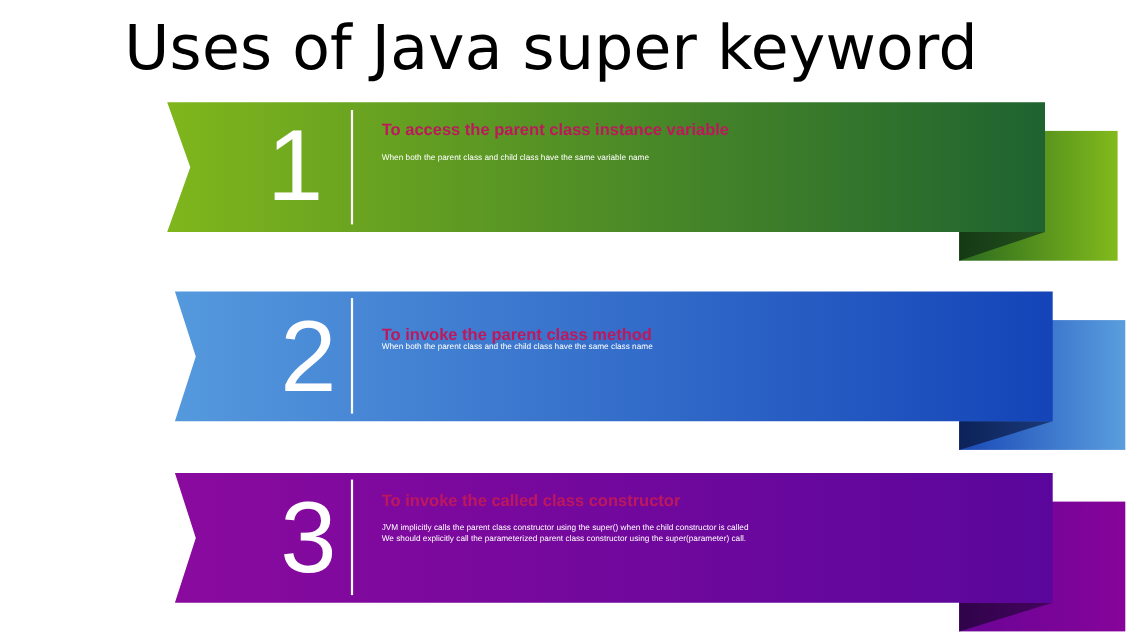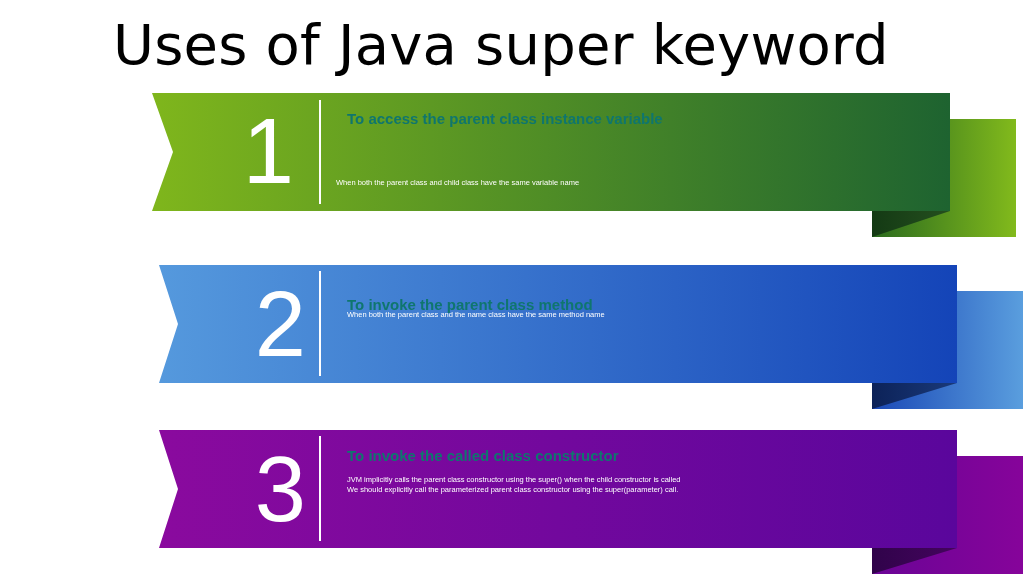--- a/index.html
+++ b/index.html
@@ -11,21 +11,21 @@
     white-space: nowrap;
   }
   .ribbon { position: absolute; left: 0; top: 0; width: 1024px; height: 575px; pointer-events: none; }
   .ribbon svg { position: absolute; left: 0; top: 0; }
   .num {
     position: absolute; color: #fff; font-family: "Liberation Sans", sans-serif;
     font-size: 92px; font-weight: 400; line-height: 1; text-align: right; width: 80px;
   }
   .divider { position: absolute; width: 2px; background: #ffffff; }
   .head {
-    position: absolute; color: #0f766e; font-size: 15px; font-weight: 700; white-space: nowrap;
+    position: absolute; color: #be185d; font-size: 15px; font-weight: 700; white-space: nowrap;
   }
   .desc {
     position: absolute; color: #fff; font-size: 7.5px; line-height: 10px; white-space: nowrap;
   }
 </style>
 </head>
 <body>
 
 <div class="title">Uses of Java super keyword</div>
 
@@ -45,21 +45,21 @@
           <stop offset="1" stop-color="#244f1e"></stop>
       </linearGradient>
     </defs>
     <rect x="872" y="119" width="144" height="118" fill="url(#g1b)"></rect>
     <polygon points="872,211 950,211 872,237" fill="url(#g1d)"></polygon>
     <polygon points="152,93 950,93 950,211 152,211 173,152" fill="url(#g1f)"></polygon>
   </svg>
   <div class="num" style="left:214px; top:105px;">1</div>
   <div class="divider" style="left:319px; top:100px; height:104px;"></div>
   <div class="head" style="left:347px; top:110px;">To access the parent class instance variable</div>
-  <div class="desc" style="left:336px; top:138px;margin-top:40px;">When both the parent class and child class have the same variable name</div>
+  <div class="desc" style="left:347px; top:138px;">When both the parent class and child class have the same variable name</div>
 </div>
 
 <div class="ribbon">
   <svg width="1024" height="575">
     <defs>
       <linearGradient id="g2f" x1="0" x2="1" y1="0" y2="0">
         <stop offset="0" stop-color="#5599dd"></stop>
           <stop offset="1" stop-color="#1444b8"></stop>
       </linearGradient>
       <linearGradient id="g2b" x1="0" x2="1" y1="0" y2="0">
@@ -71,21 +71,21 @@
           <stop offset="1" stop-color="#1a3a7a"></stop>
       </linearGradient>
     </defs>
     <rect x="872" y="291" width="151" height="118" fill="url(#g2b)"></rect>
     <polygon points="872,383 957,383 872,409" fill="url(#g2d)"></polygon>
     <polygon points="159,265 957,265 957,383 159,383 178,324" fill="url(#g2f)"></polygon>
   </svg>
   <div class="num" style="left:226px; top:278px;">2</div>
   <div class="divider" style="left:319px; top:271px; height:105px;"></div>
   <div class="head" style="left:347px; top:296px;">To invoke the parent class method</div>
-  <div class="desc" style="left:347px; top:310px;">When both the parent class and the name class have the same method name</div>
+  <div class="desc" style="left:347px; top:310px;">When both the parent class and the child class have the same class name</div>
 </div>
 
 <div class="ribbon">
   <svg width="1024" height="575">
     <defs>
       <linearGradient id="g3f" x1="0" x2="1" y1="0" y2="0">
         <stop offset="0" stop-color="#8a0a9e"></stop>
           <stop offset="1" stop-color="#5a069c"></stop>
       </linearGradient>
       <linearGradient id="g3b" x1="0" x2="1" y1="0" y2="0">

